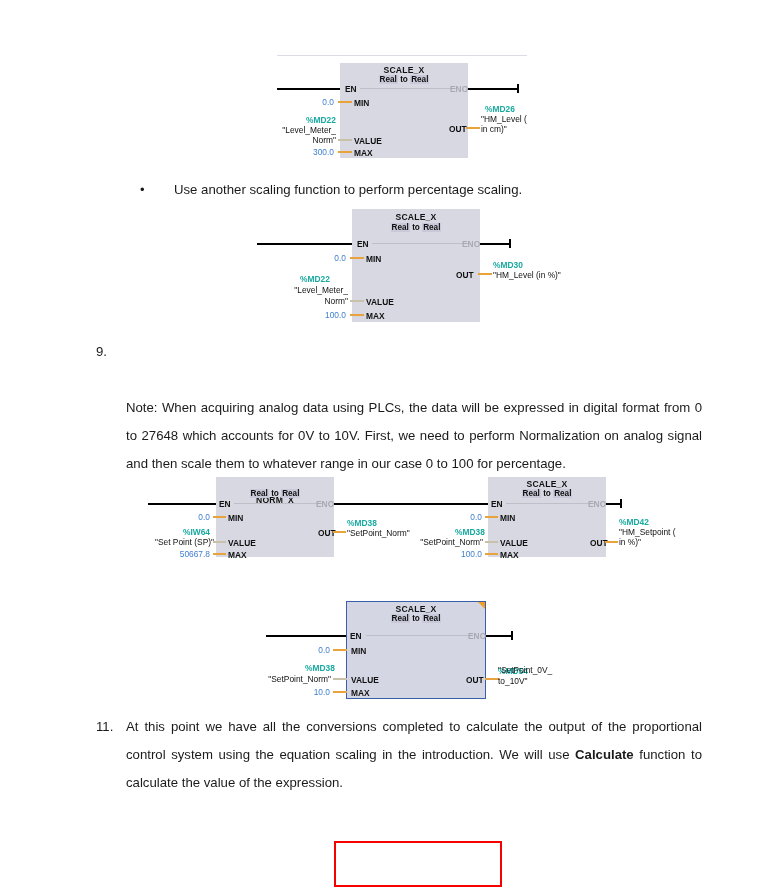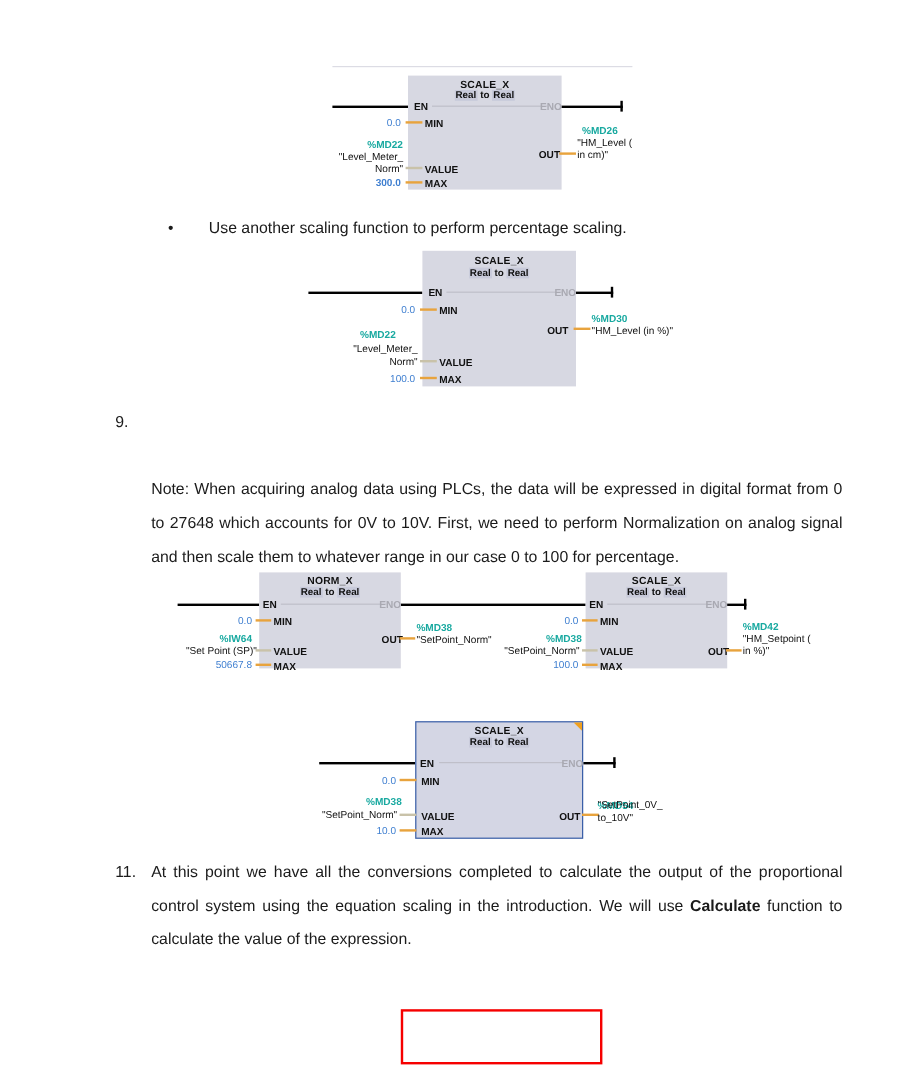--- a/index.html
+++ b/index.html
@@ -195,21 +195,21 @@
     <div class="port" style="left:354px; top:136px;">VALUE</div>
     <div class="port" style="left:354px; top:148px;">MAX</div>
     <div class="port" style="left:449px; top:124px;">OUT</div>
 
     <div class="stub" style="left:338px; top:101px; width:14px;"></div>
     <div class="stub gray" style="left:338px; top:139px; width:14px;"></div>
     <div class="stub" style="left:338px; top:151px; width:14px;"></div>
     <div class="stub" style="left:466px; top:127px; width:14px;"></div>
 
     <div class="val" style="left:286px; top:97px; width:48px;">0.0</div>
-    <div class="val" style="left:286px; top:147px; width:48px;font-weight:bold;">300.0</div>
+    <div class="val" style="left:286px; top:147px; width:48px;">300.0</div>
 
     <div class="tag" style="left:306px; top:115px;">%MD22</div>
     <div class="tagname r" style="left:278px; top:125px; width:58px;">"Level_Meter_</div>
     <div class="tagname r" style="left:278px; top:135px; width:58px;">Norm"</div>
 
     <div class="tag" style="left:485px; top:104px;">%MD26</div>
     <div class="tagname" style="left:481px; top:114px;">"HM_Level (</div>
     <div class="tagname" style="left:481px; top:124px;">in cm)"</div>
   </div>
 
@@ -267,21 +267,21 @@
     <span>Note: When acquiring analog data using PLCs, the data will be expressed in digital format from 0 to 27648 which accounts for 0V to 10V. First, we need to perform Normalization on analog signal and then scale them to whatever range in our case 0 to 100 for percentage.</span>
   </div>
 
   <div class="lad" style="left:0; top:0; width:758px; height:570px;">
 
     <div class="wire" style="left:148px; top:503px; width:68px;"></div>
     <div class="wire" style="left:334px; top:503px; width:154px;"></div>
 
     <div class="blockbox" style="left:216px; top:477px; width:118px; height:80px;"></div>
 
-    <div class="blk-title" style="left:216px; top:479px; width:118px;">NORM_X</div>
+    <div class="blk-title" style="left:216px; top:495px; width:118px;">NORM_X</div>
     <div class="blk-sub" style="left:216px; top:489px; width:118px;">
       <span class="hl">Real</span>
       <span>to</span>
       <span class="hl">Real</span>
     </div>
 
     <div class="wire-thin" style="left:234px; top:503px; width:88px;"></div>
 
     <div class="port" style="left:219px; top:499px;">EN</div>
     <div class="port eno" style="left:316px; top:499px;">ENO</div>

